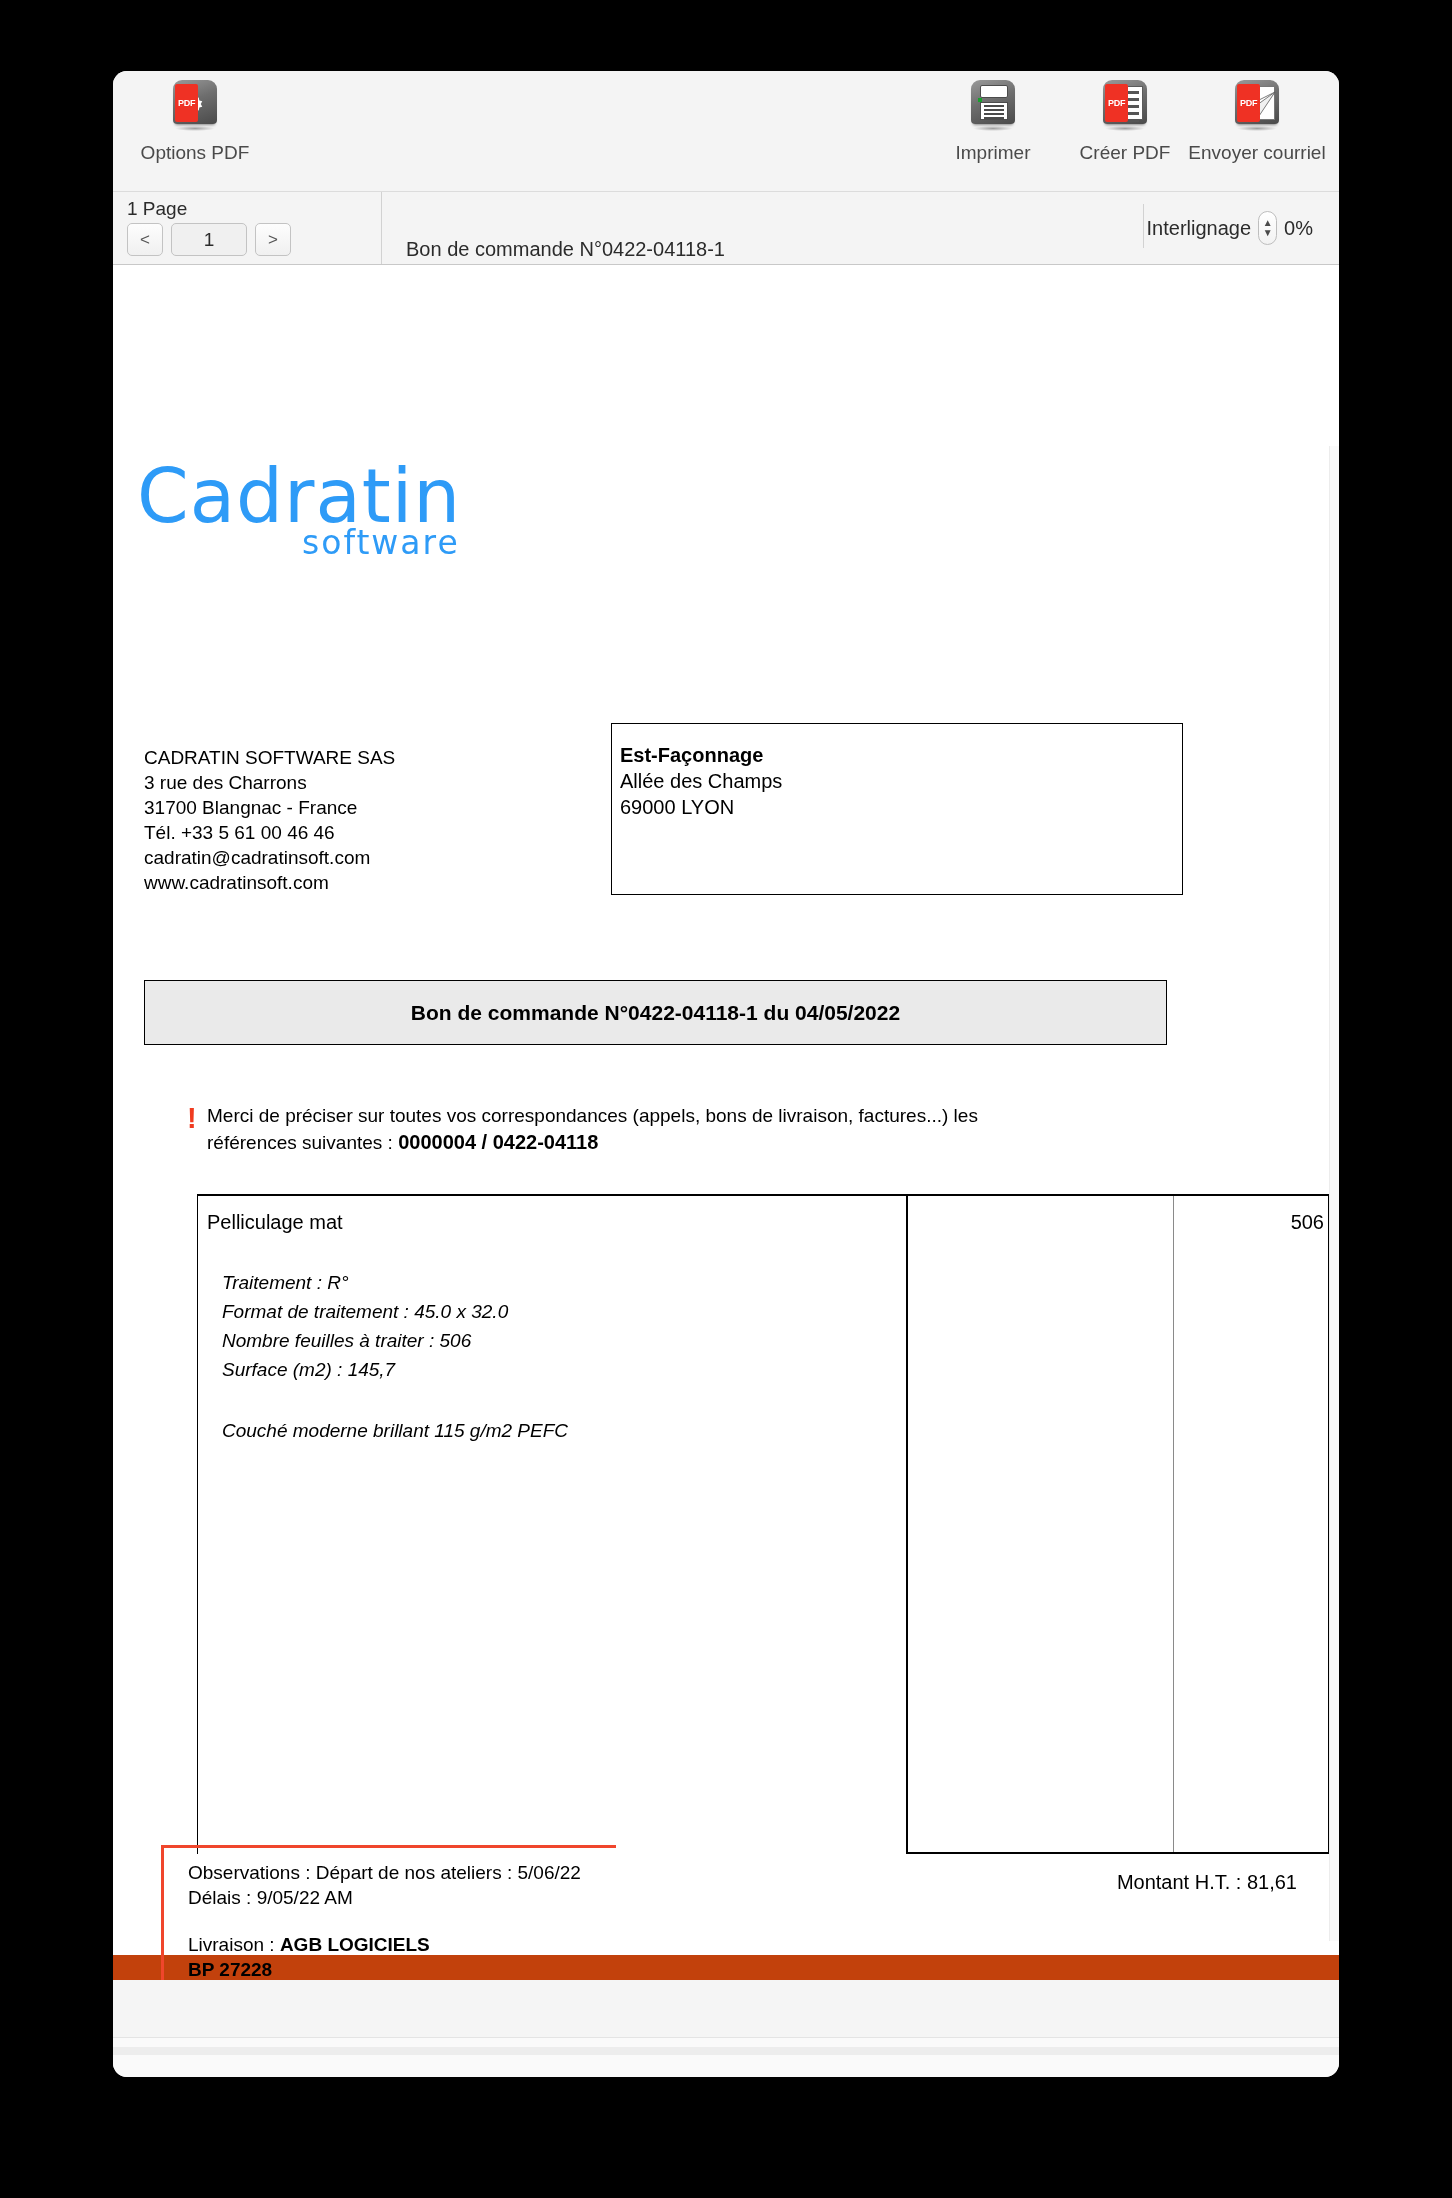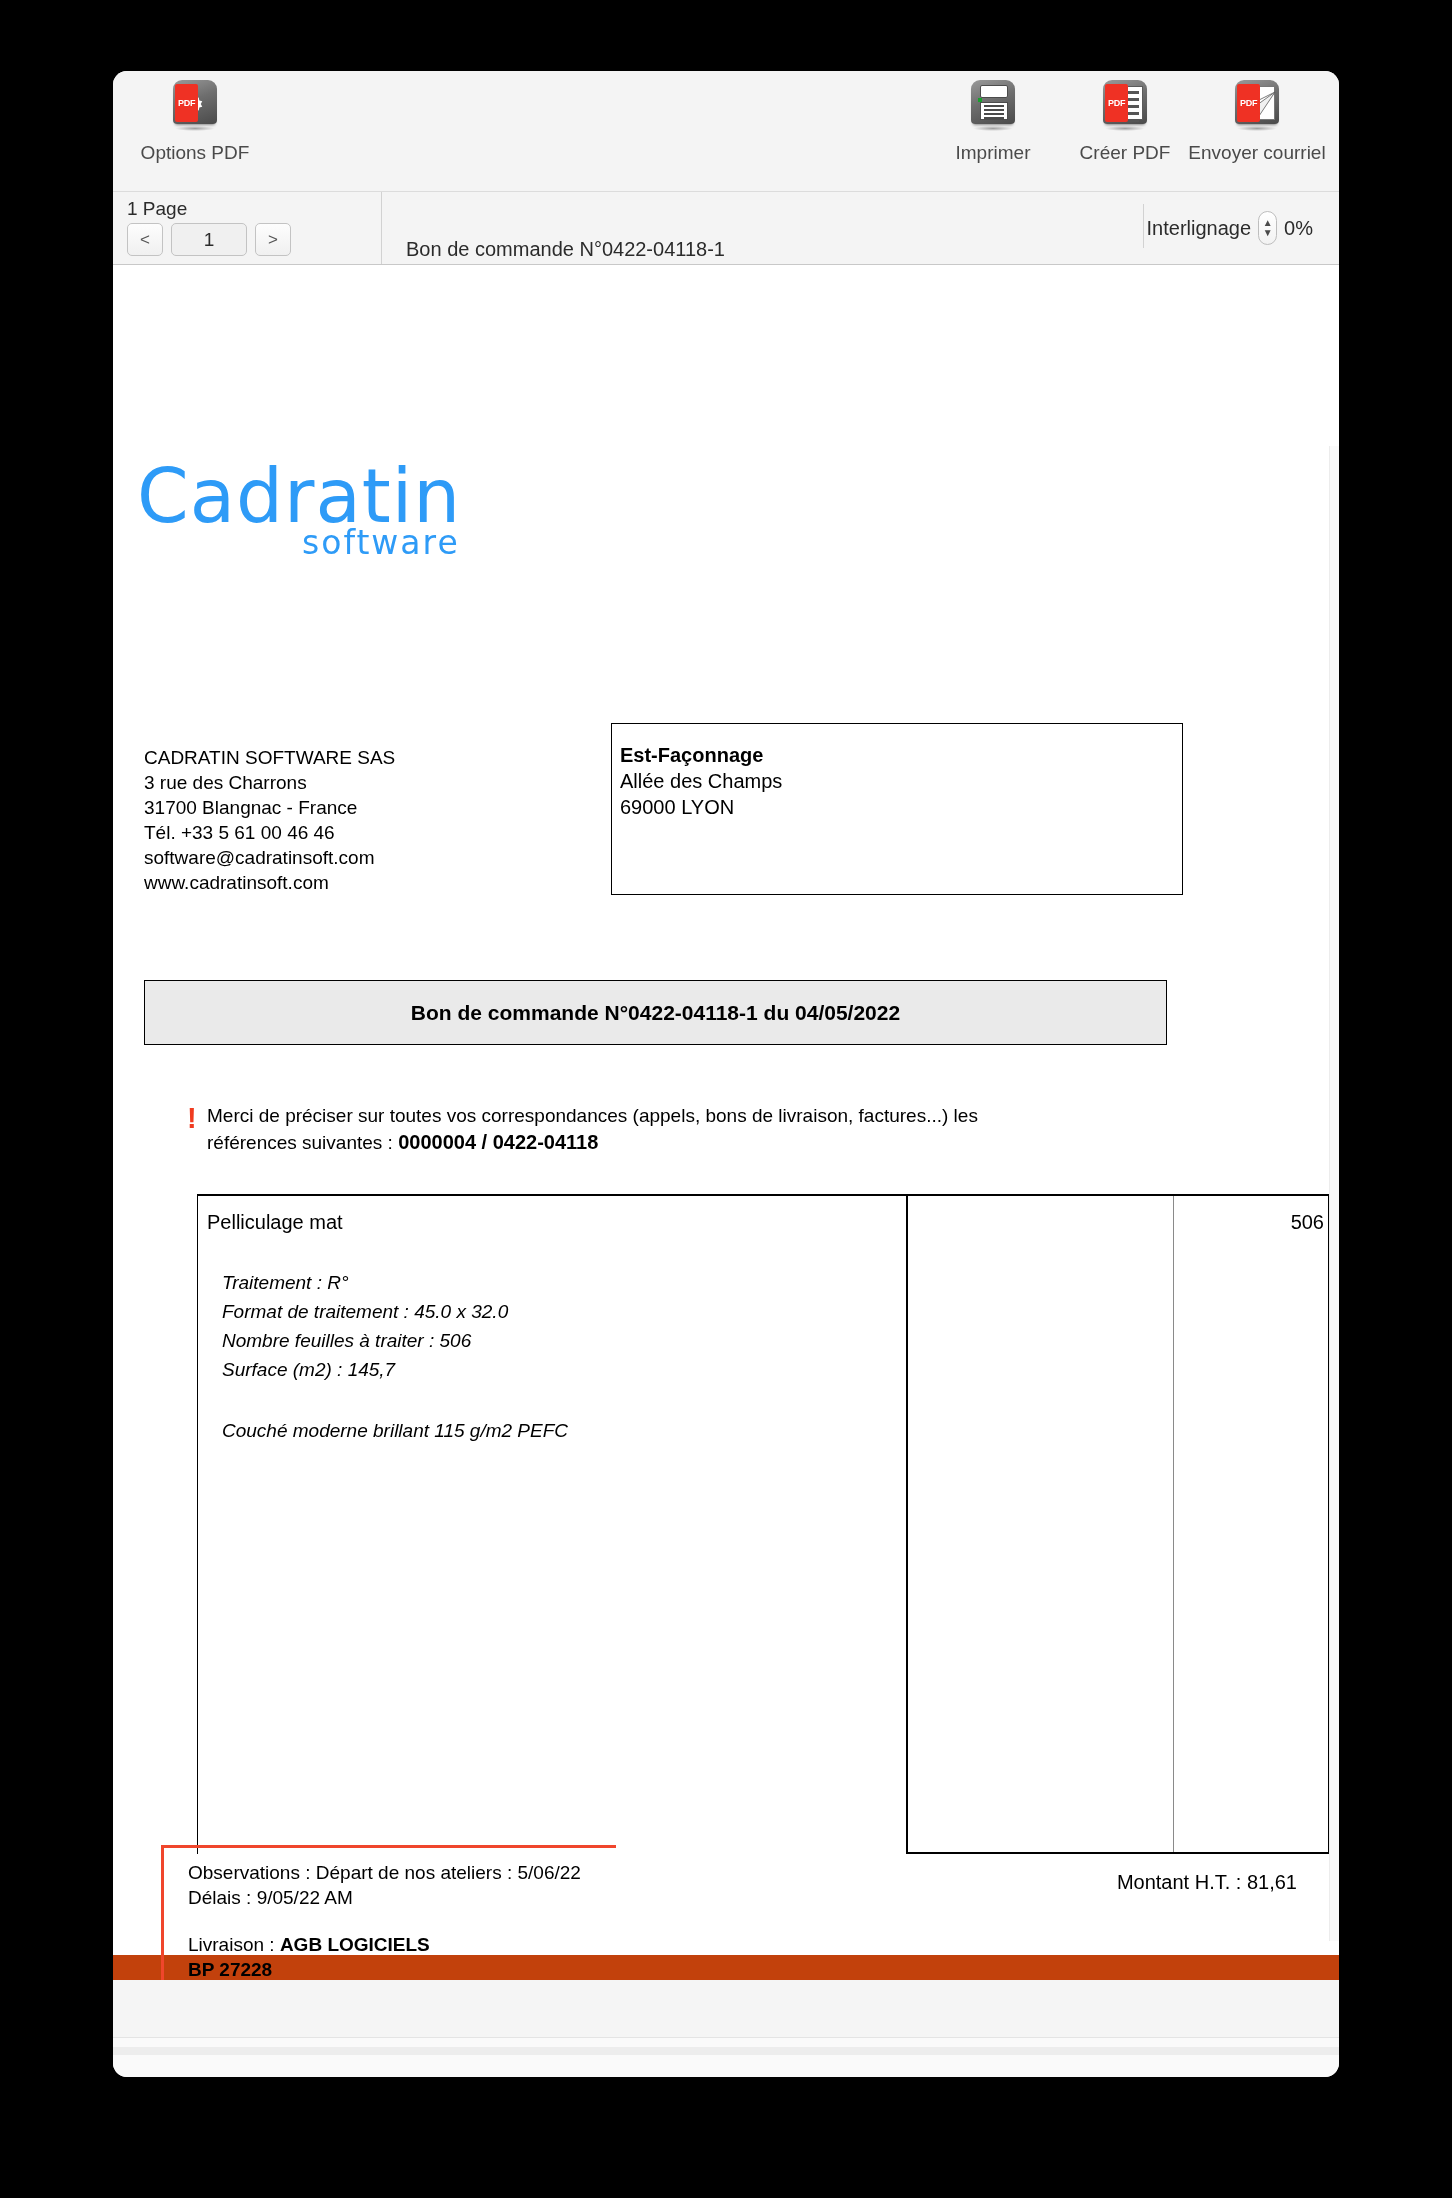--- a/index.html
+++ b/index.html
@@ -598,21 +598,21 @@
       <svg id="logo" viewBox="0 0 350 110">
         <text class="brand" x="0" y="72">Cadratin</text>
         <text class="sub" x="165" y="104">software</text>
       </svg>
 
       <div id="sender">
         <div>CADRATIN SOFTWARE SAS</div>
         <div>3 rue des Charrons</div>
         <div>31700 Blangnac - France</div>
         <div>Tél. +33 5 61 00 46 46</div>
-        <div>software@cadratinsoft.com</div>
+        <div>cadratin@cadratinsoft.com</div>
         <div>www.cadratinsoft.com</div>
       </div>
 
       <div id="recipient-box">
         <div class="name">Est-Façonnage</div>
         <div>Allée des Champs</div>
         <div>69000 LYON</div>
       </div>
 
       <div id="order-title">Bon de commande N°0422-04118-1 du 04/05/2022</div>

